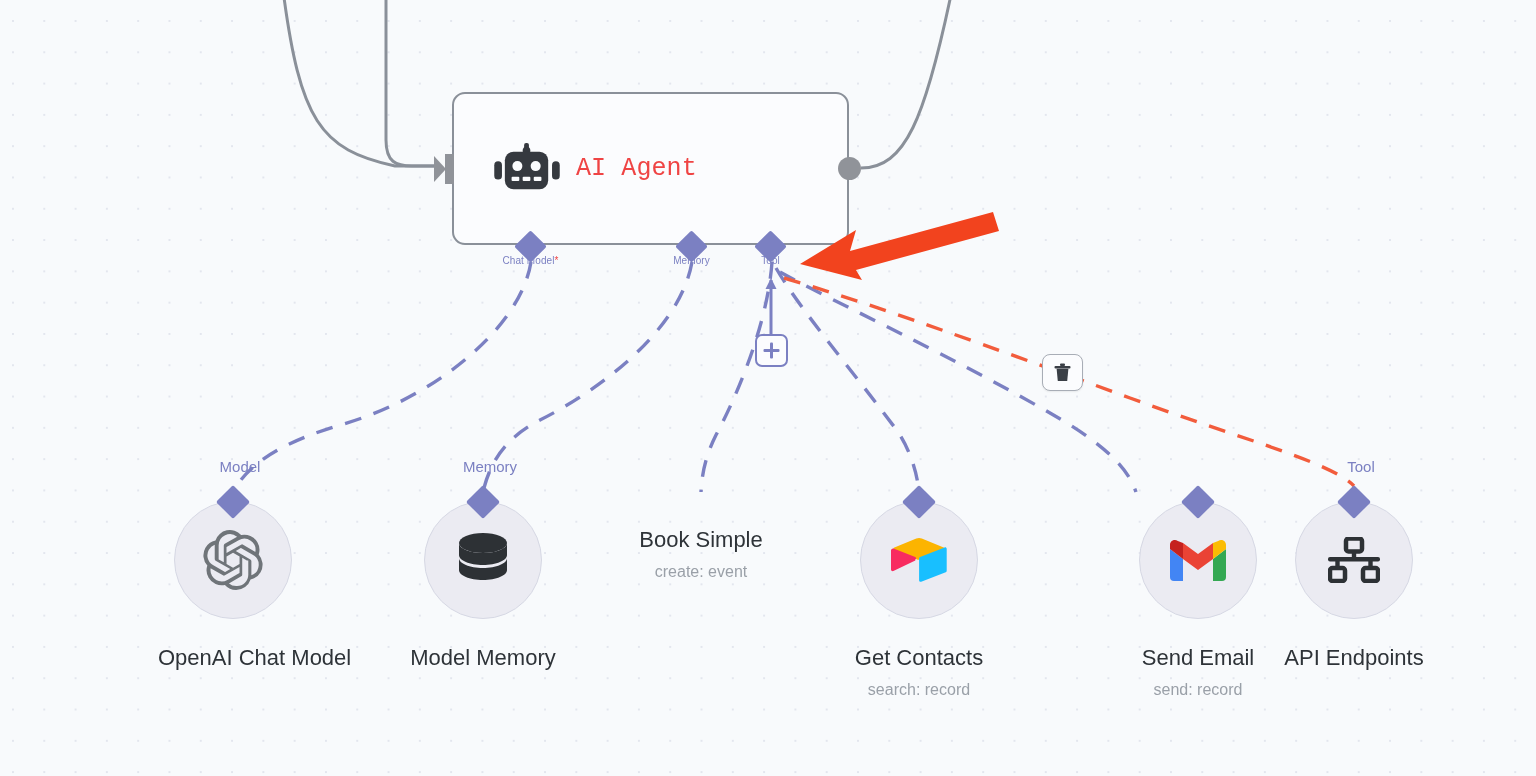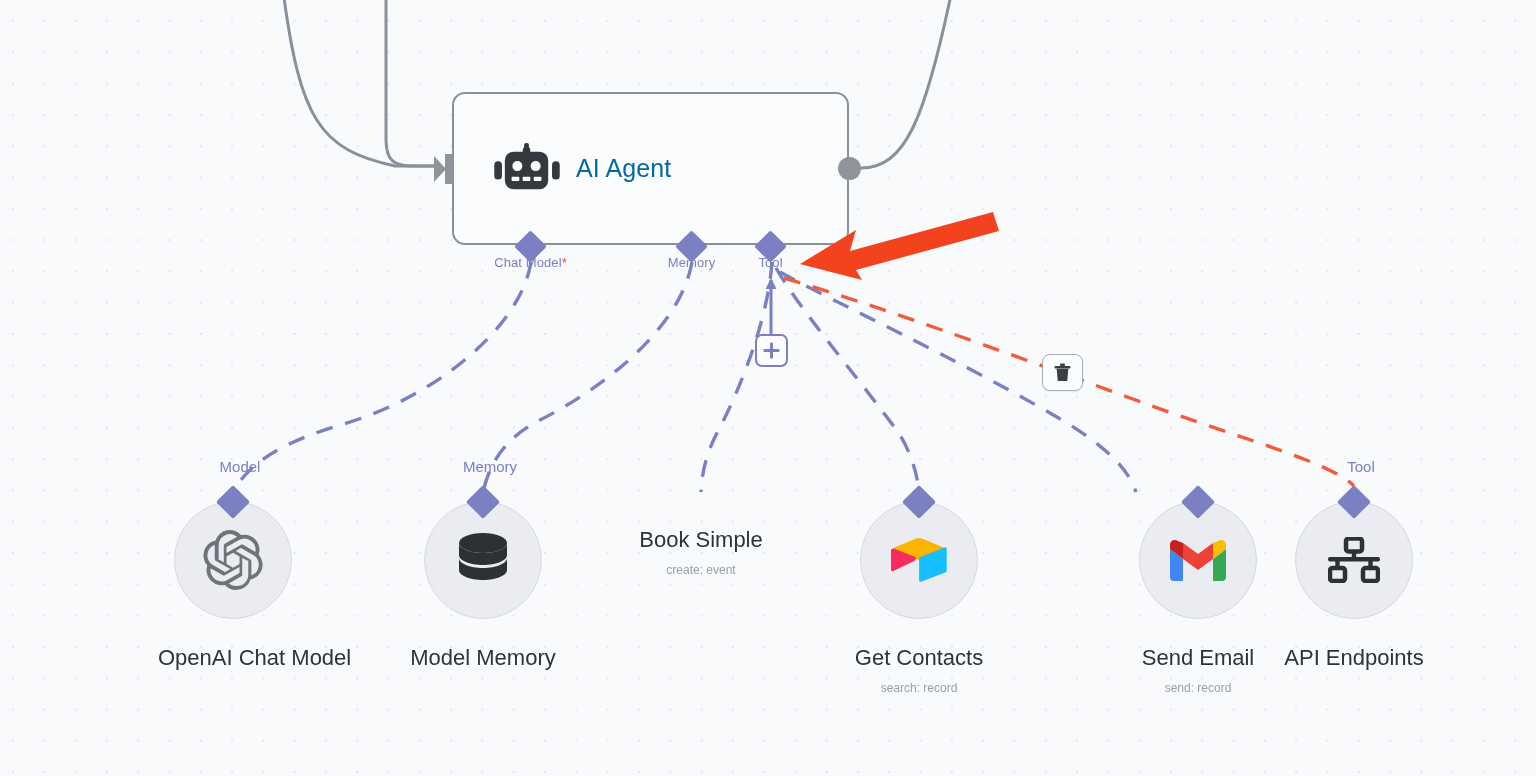--- a/index.html
+++ b/index.html
@@ -25,41 +25,42 @@
     position:absolute;left:452px;top:92px;width:397px;height:153px;
     box-sizing:border-box;
     background:#fbfcfe;
     border:2px solid #8a9099;
     border-radius:13px;
     display:flex;align-items:center;
     z-index:6;
   }
   .agent-icon{margin-left:40px;width:66px;height:52px;display:block;}
   .agent-title{
-    margin-left:16px;font-size:25px;color:#0369a1;letter-spacing:.1px;
+    margin-left:16px;font-size:25px;color:#ef4444;letter-spacing:.1px;
     white-space:nowrap;
+    font-family:Liberation Mono, monospace;
   }
   
   .in-arrow{position:absolute;left:434px;top:152px;width:22px;height:34px;z-index:7;}
   
   .out-dot{
     position:absolute;left:838px;top:157px;width:23px;height:23px;border-radius:50%;
     background:#909399;z-index:7;
   }
 
   
   .port{position:absolute;z-index:8;}
   .port .dia{
     width:23px;height:23px;background:#7b80c2;
     transform:rotate(45deg);border-radius:2px;
     position:absolute;left:0;top:0;
   }
   .port .plabel{
     position:absolute;top:20px;left:50%;transform:translateX(-50%);
-    font-size:13px;color:#7b80c2;white-space:nowrap;letter-spacing:.1px;
+    font-size:10px;color:#7b80c2;white-space:nowrap;letter-spacing:.1px;
   }
   .port .plabel .req{color:#ef4444;}
 
   
   .plus-btn{
     position:absolute;left:755px;top:334px;width:33px;height:33px;
     box-sizing:border-box;
     border:2px solid #7b80c2;border-radius:7px;background:#fbfcfe;
     display:flex;align-items:center;justify-content:center;z-index:9;
   }
@@ -88,21 +89,21 @@
   }
   .sub-port-label{
     position:absolute;left:50%;top:-44px;transform:translateX(-50%);
     font-size:15px;color:#7b80c2;white-space:nowrap;padding-left:14px;
   }
   .sub-name{
     margin-top:26px;text-align:center;font-size:22px;color:#2e3338;
     white-space:nowrap;letter-spacing:0;
   }
   .sub-sub{
-    margin-top:10px;text-align:center;font-size:12px;color:#9aa0a8;
+    margin-top:10px;text-align:center;font-size:16px;color:#9aa0a8;
     white-space:nowrap;
   }
   .icon-wrap{display:flex;align-items:center;justify-content:center;}
 
   
   .annot-arrow{position:absolute;left:800px;top:208px;z-index:20;pointer-events:none;}
 </style>
 </head>
 <body>
 

